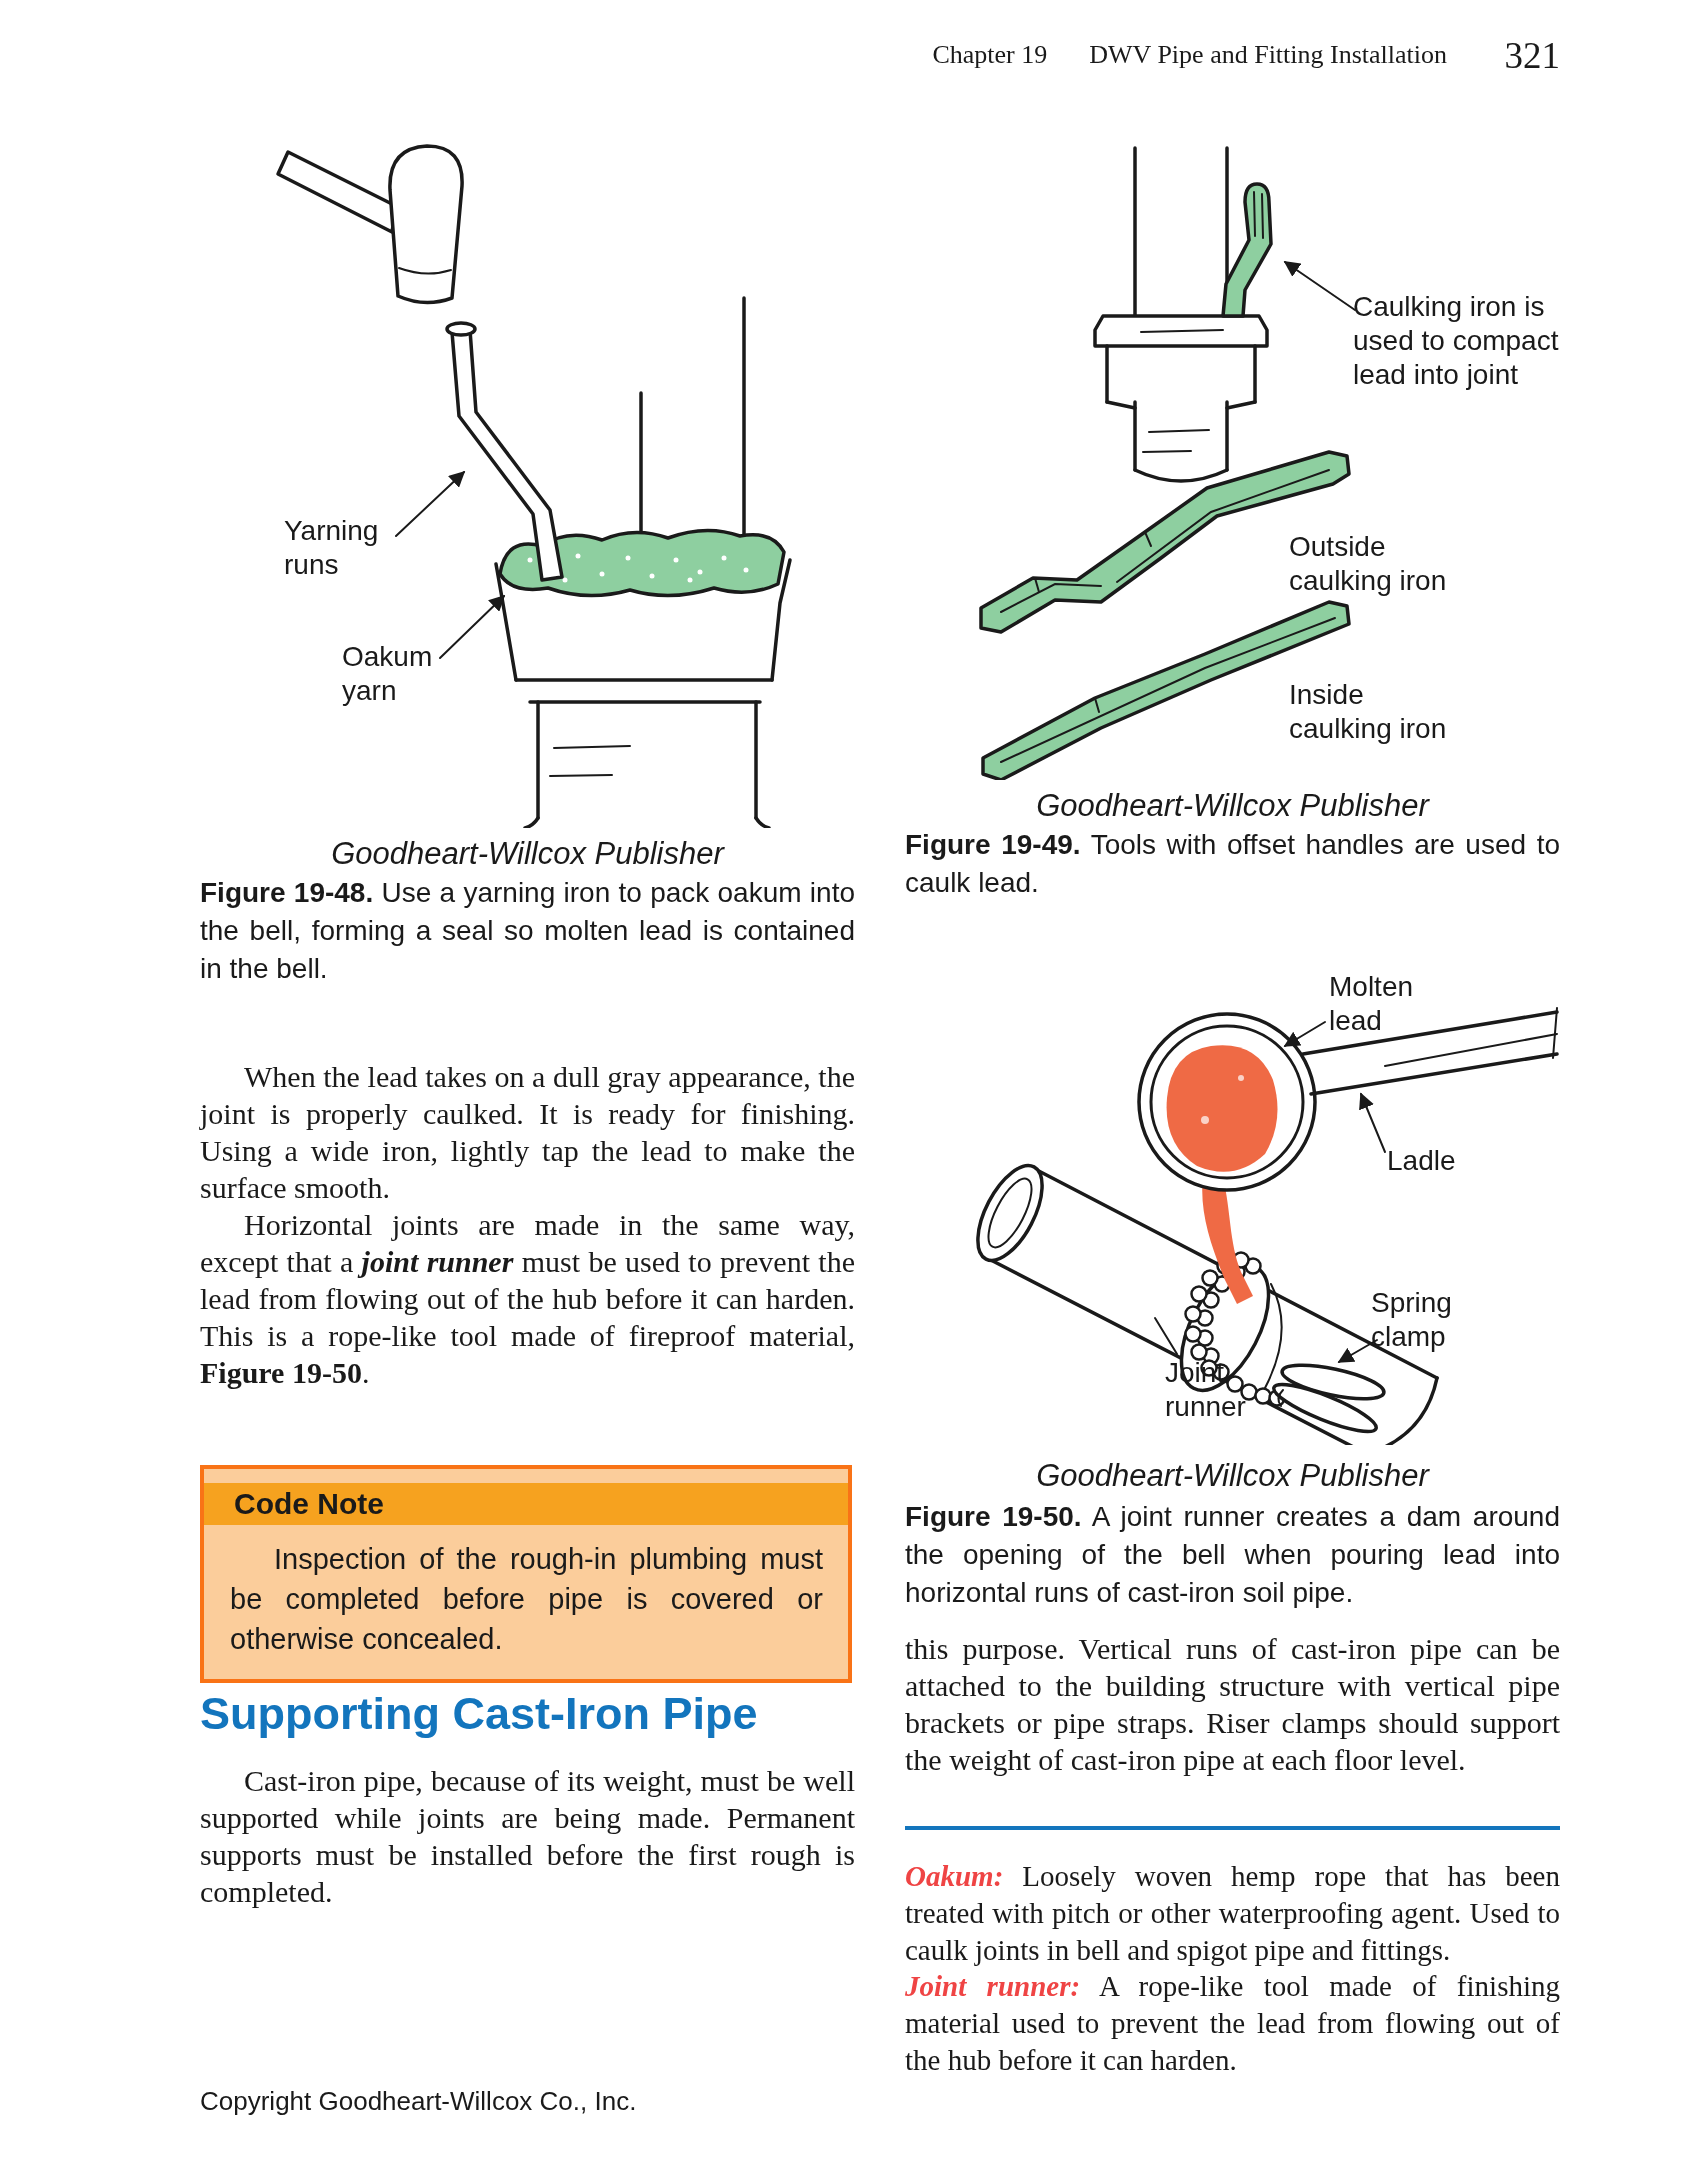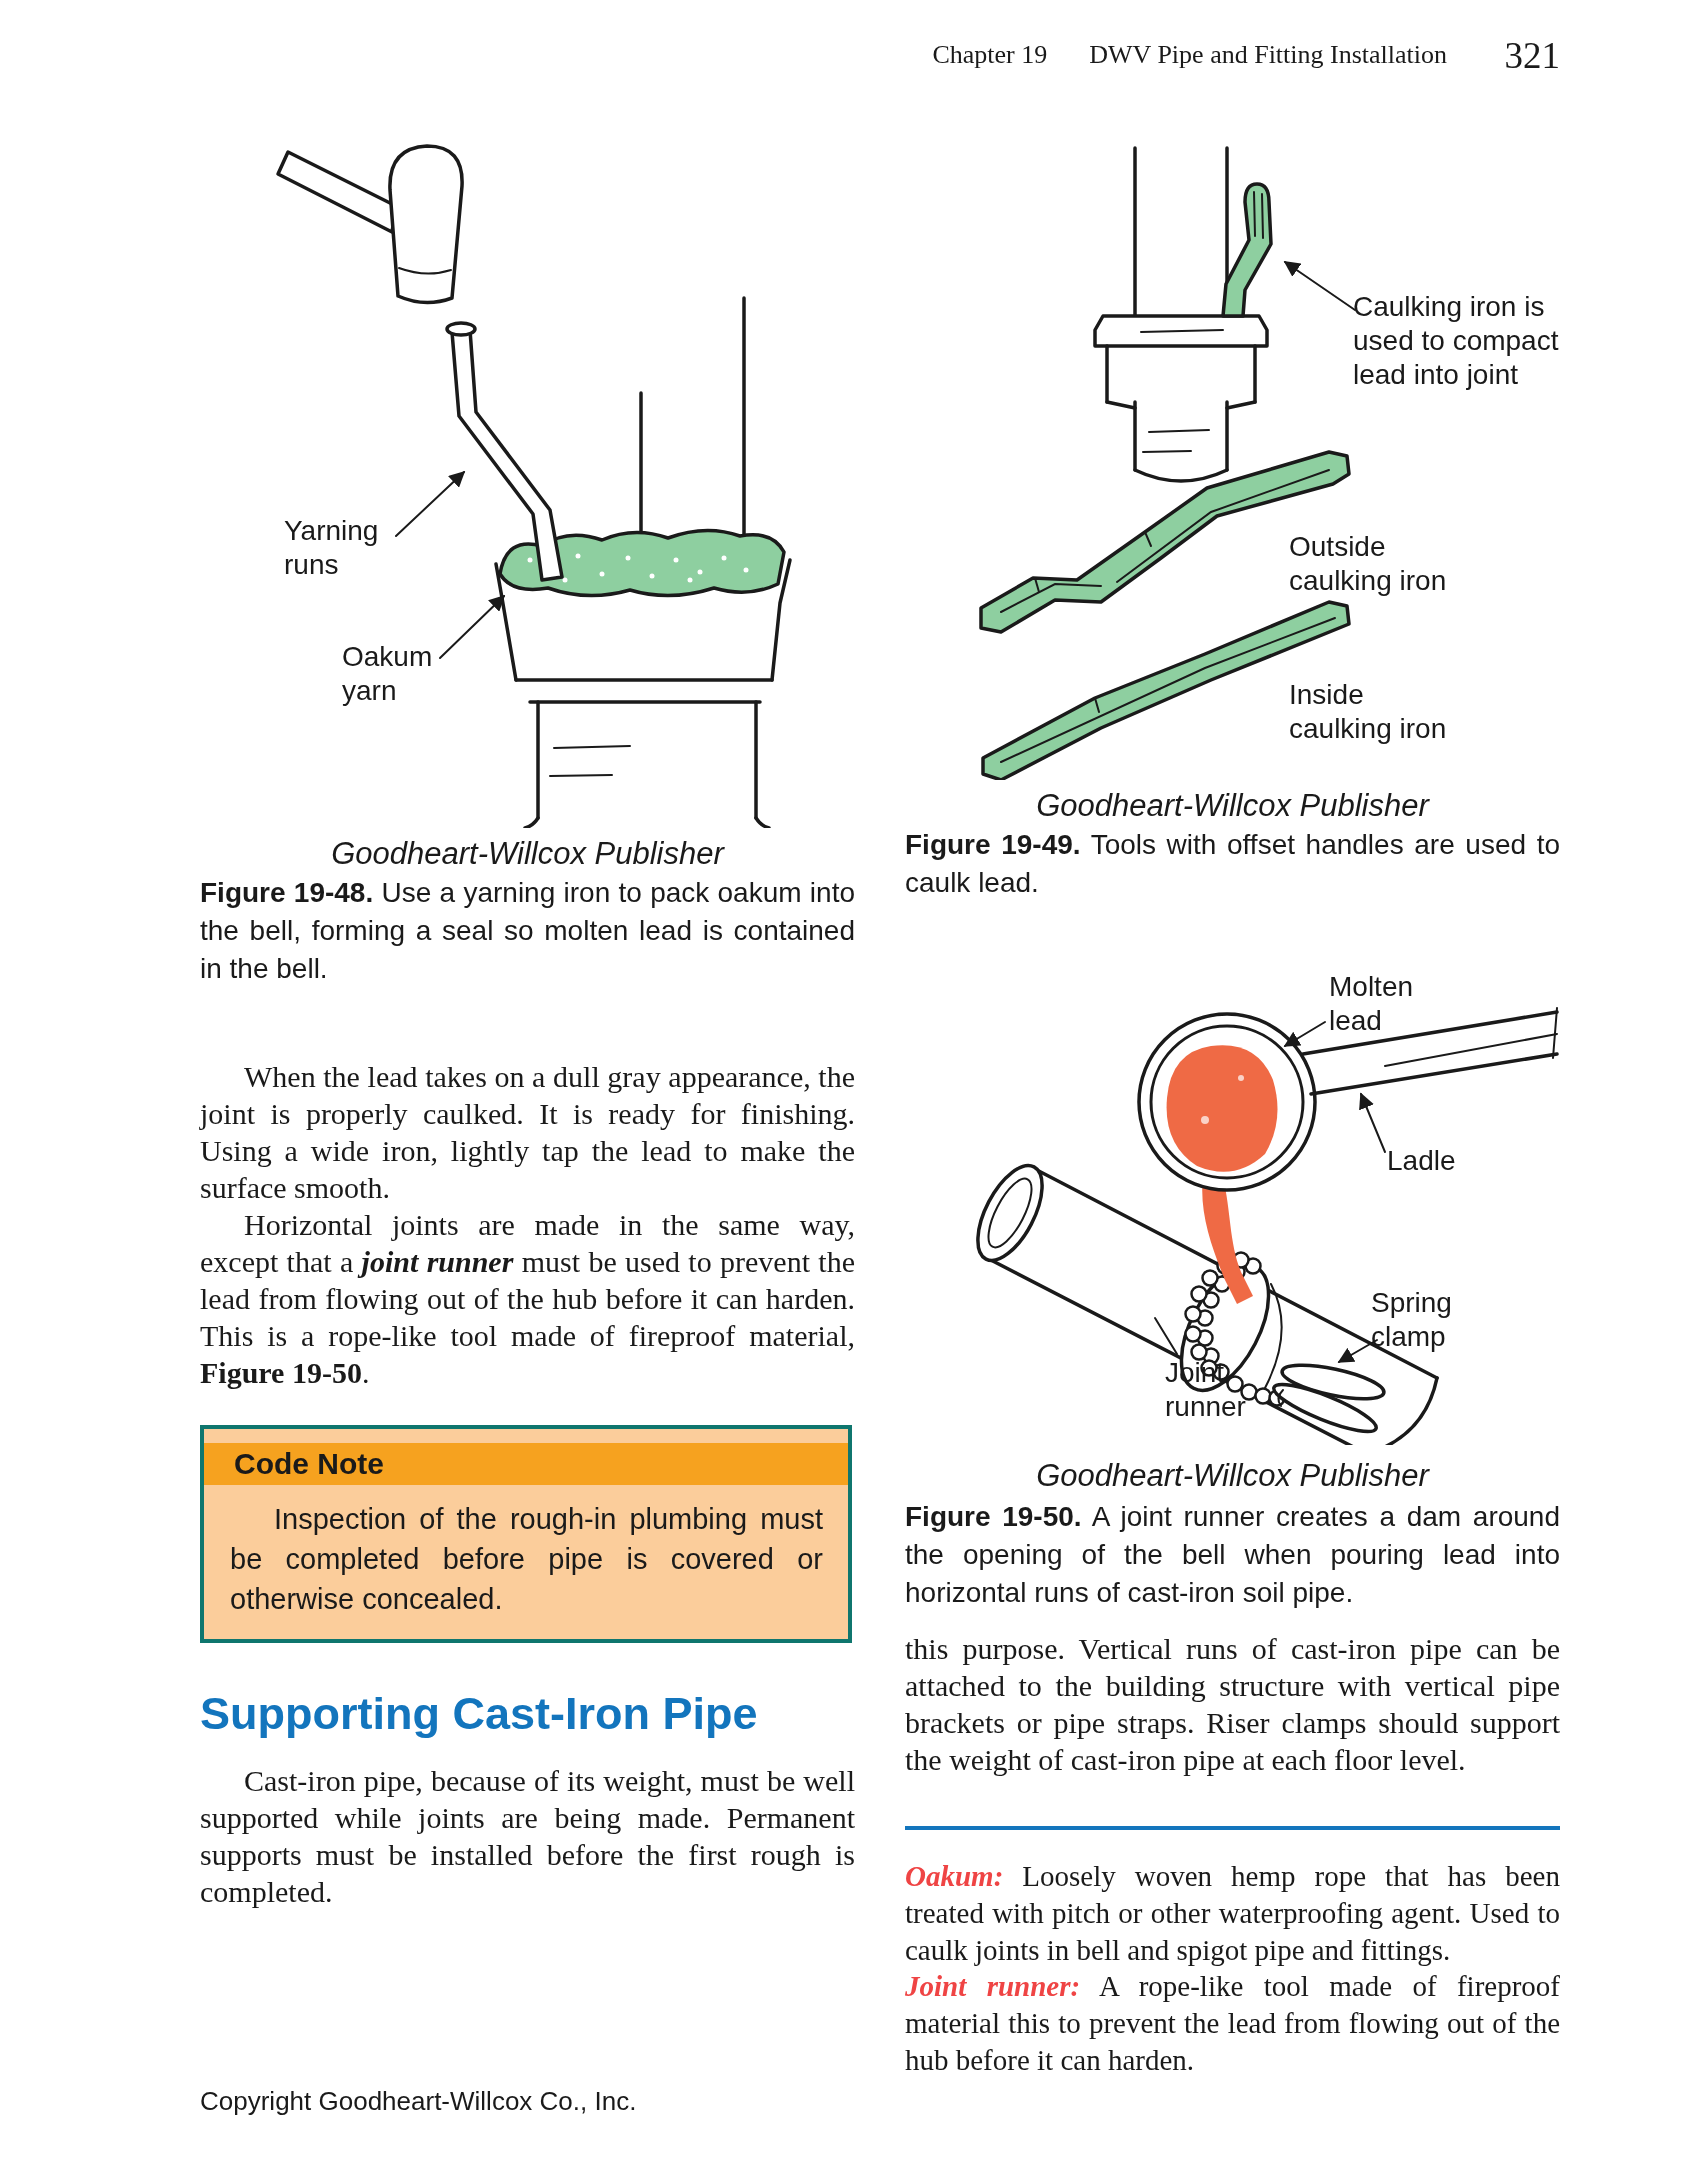--- a/index.html
+++ b/index.html
@@ -23,21 +23,21 @@
   .caption{position:absolute;font-family:"Liberation Sans",sans-serif;font-size:28px;
            line-height:38px;text-align:justify;width:655px;}
   .cap-label{font-weight:bold;}
   
   .bodytext{position:absolute;font-size:30px;line-height:37px;text-align:justify;width:655px;}
   .bodytext p{margin:0;text-indent:44px;}
   .noindent{text-indent:0 !important;}
   .term-it{font-weight:bold;font-style:italic;}
   .ref-b{font-weight:bold;}
   
-  .codenote{position:absolute;width:644px;border:4px solid #0f766e;background:#fbcd9b;}
+  .codenote{position:absolute;width:644px;border:4px solid #f97316;background:#fbcd9b;margin-top:40px;}
   .codenote .bar{margin-top:14px;background:#f6a21f;padding:4px 0 4px 30px;
                  font-family:"Liberation Sans",sans-serif;font-weight:bold;font-size:30px;}
   .codenote .cn-body{font-family:"Liberation Sans",sans-serif;font-size:29px;line-height:40px;
                  text-align:justify;padding:14px 25px 20px 26px;text-indent:44px;}
   
   .sechead{position:absolute;font-family:"Liberation Sans",sans-serif;font-weight:bold;
            font-size:45px;color:#1375bd;letter-spacing:0;}
   
   .bluerule{position:absolute;width:655px;height:4px;background:#1375bd;}
   .def{position:absolute;width:655px;font-size:29px;line-height:37px;text-align:justify;}
@@ -287,16 +287,16 @@
     <p class="noindent">this purpose. Vertical runs of cast-iron pipe can be attached to the building structure with vertical pipe brackets or pipe straps. Riser clamps should support the weight of cast-iron pipe at each floor level.</p>
   </div>
 
   <div class="bluerule colR" style="top:1826px;"></div>
 
   <div class="def colR" style="top:1858px;">
     <span class="term">Oakum:</span> <span>Loosely woven hemp rope that has been treated with pitch or other waterproofing agent. Used to caulk joints in bell and spigot pipe and fittings.</span>
   </div>
 
   <div class="def colR" style="top:1968px;">
-    <span class="term">Joint runner:</span> <span>A rope-like tool made of fireproof material this to prevent the lead from flowing out of the hub before it can harden.</span>
+    <span class="term">Joint runner:</span> <span>A rope-like tool made of finishing material used to prevent the lead from flowing out of the hub before it can harden.</span>
   </div>
 
 </div>
 
 </body></html>

